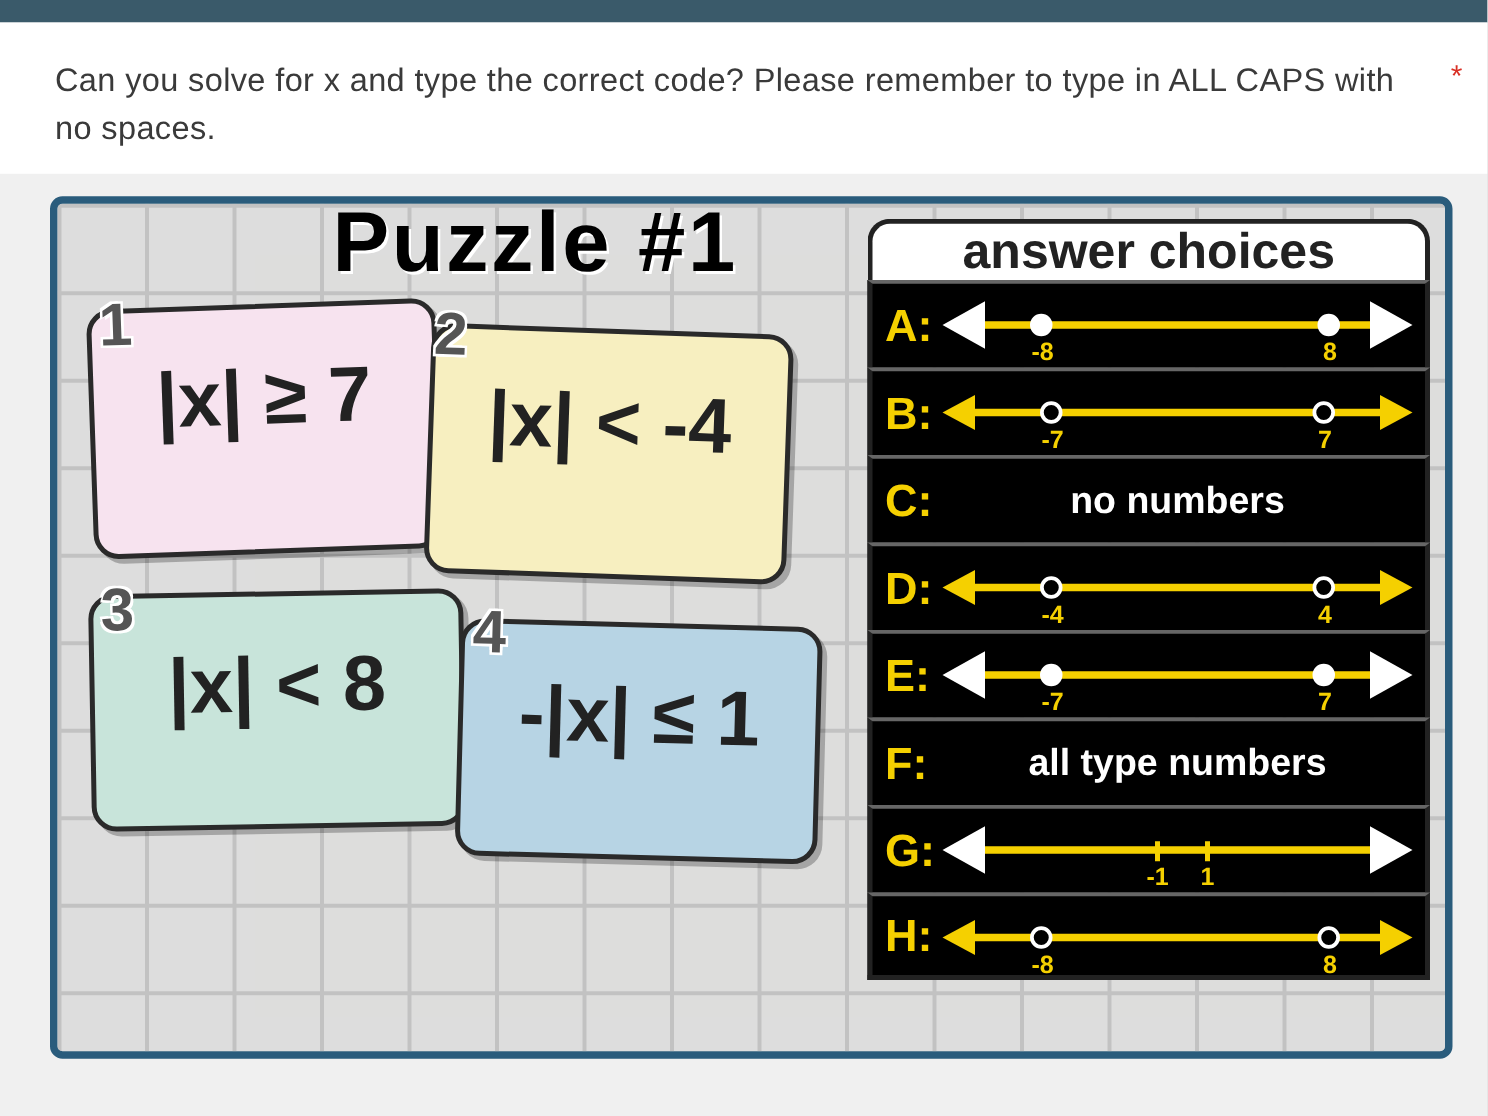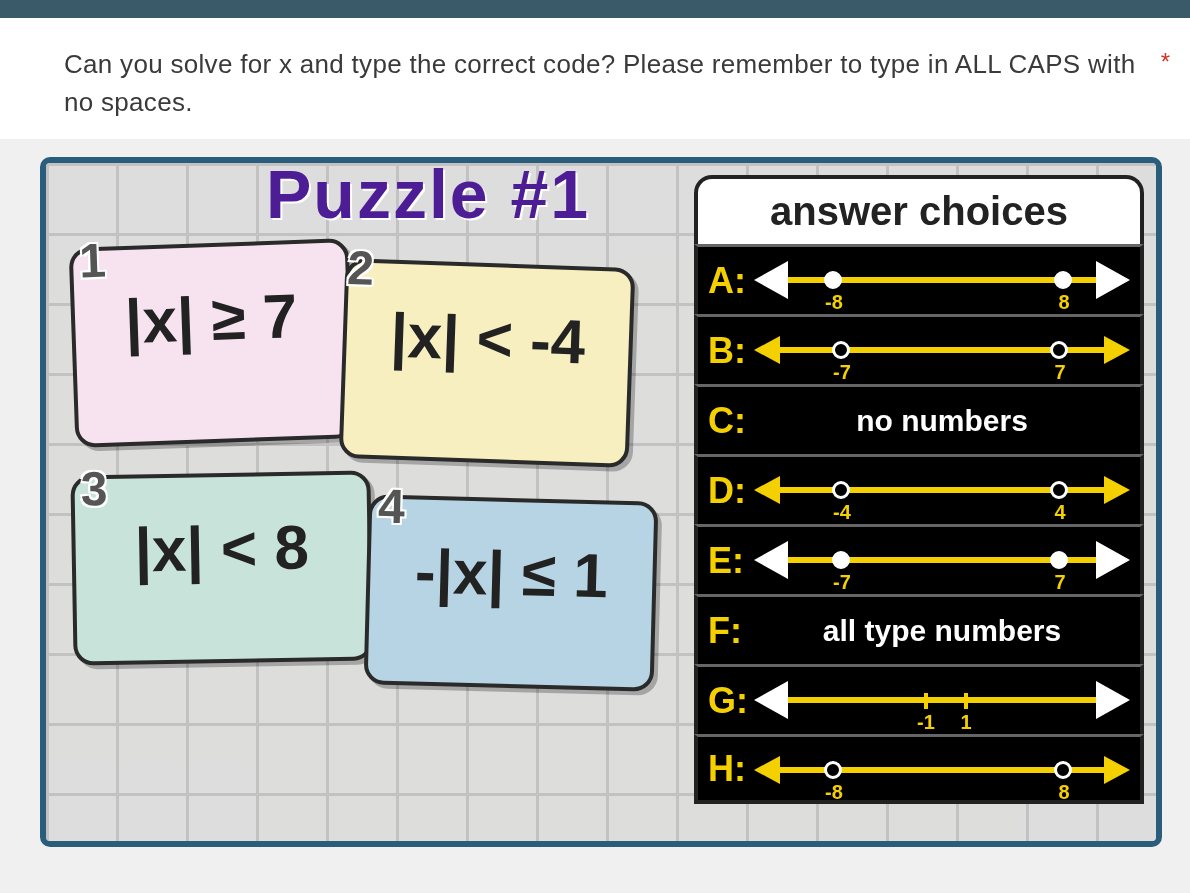--- a/index.html
+++ b/index.html
@@ -9,21 +9,21 @@
   width: 1190px;
   height: 893px;
   overflow: hidden;
 }
 .topbar {
   height: 18px;
   background: #3a5a6a;
 }
 .question-area {
   background: #fff;
-  padding: 28px 40px 18px 64px;
+  padding: 28px 40px 18px 44px;
   position: relative;
 }
 .question-text {
   color: #3a3a3a;
   font-size: 26px;
   line-height: 1.45;
   letter-spacing: 0.3px;
 }
 .required-star {
   position: absolute;
@@ -50,21 +50,21 @@
     linear-gradient(90deg, #bfbfbf 0 3px, transparent 3px 100%) 70px 70px/140px 140px,
     #dedede;
   opacity: 0.85;
 }
 .puzzle-title {
   position: absolute;
   top: -8px;
   left: 220px;
   font-size: 68px;
   font-weight: 900;
-  color: #4c1d95;
+  color: #000000;
   font-family: "Arial Rounded MT Bold", Arial, sans-serif;
   text-shadow: 2px 2px 0 #fff;
   letter-spacing: 2px;
 }
 .card {
   position: absolute;
   border: 4px solid #2a2a2a;
   border-radius: 20px;
   box-shadow: 4px 4px 0 rgba(0,0,0,0.25);
   padding: 36px 22px 22px 22px;
@@ -118,21 +118,21 @@
 }
 .answer-header {
   background: #fff;
   border: 4px solid #222;
   border-bottom: none;
   border-radius: 18px 18px 0 0;
   text-align: center;
   font-size: 40px;
   font-weight: 700;
   color: #222;
-  padding: 10px 0;
+  padding: 0 0;
   font-family: "Arial Rounded MT Bold", Arial, sans-serif;
 }
 .answer-row {
   background: #000;
   border-left: 4px solid #222;
   border-right: 4px solid #222;
   border-top: 3px solid #666;
   height: 70px;
   display: flex;
   align-items: center;

